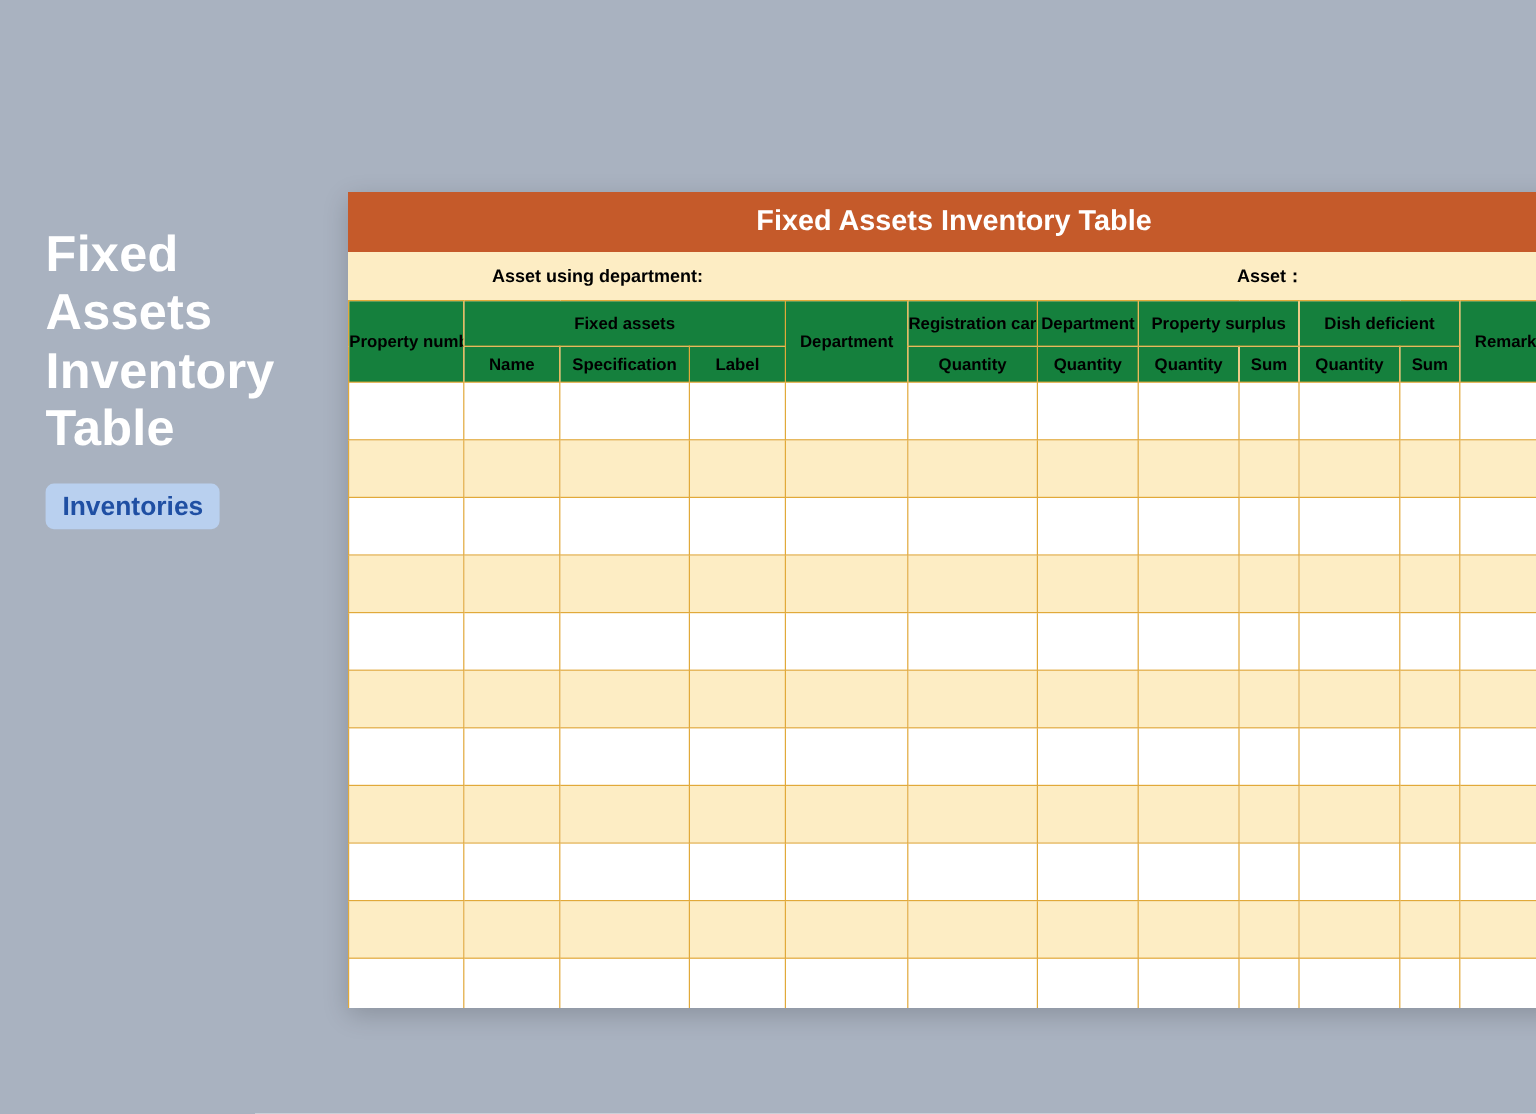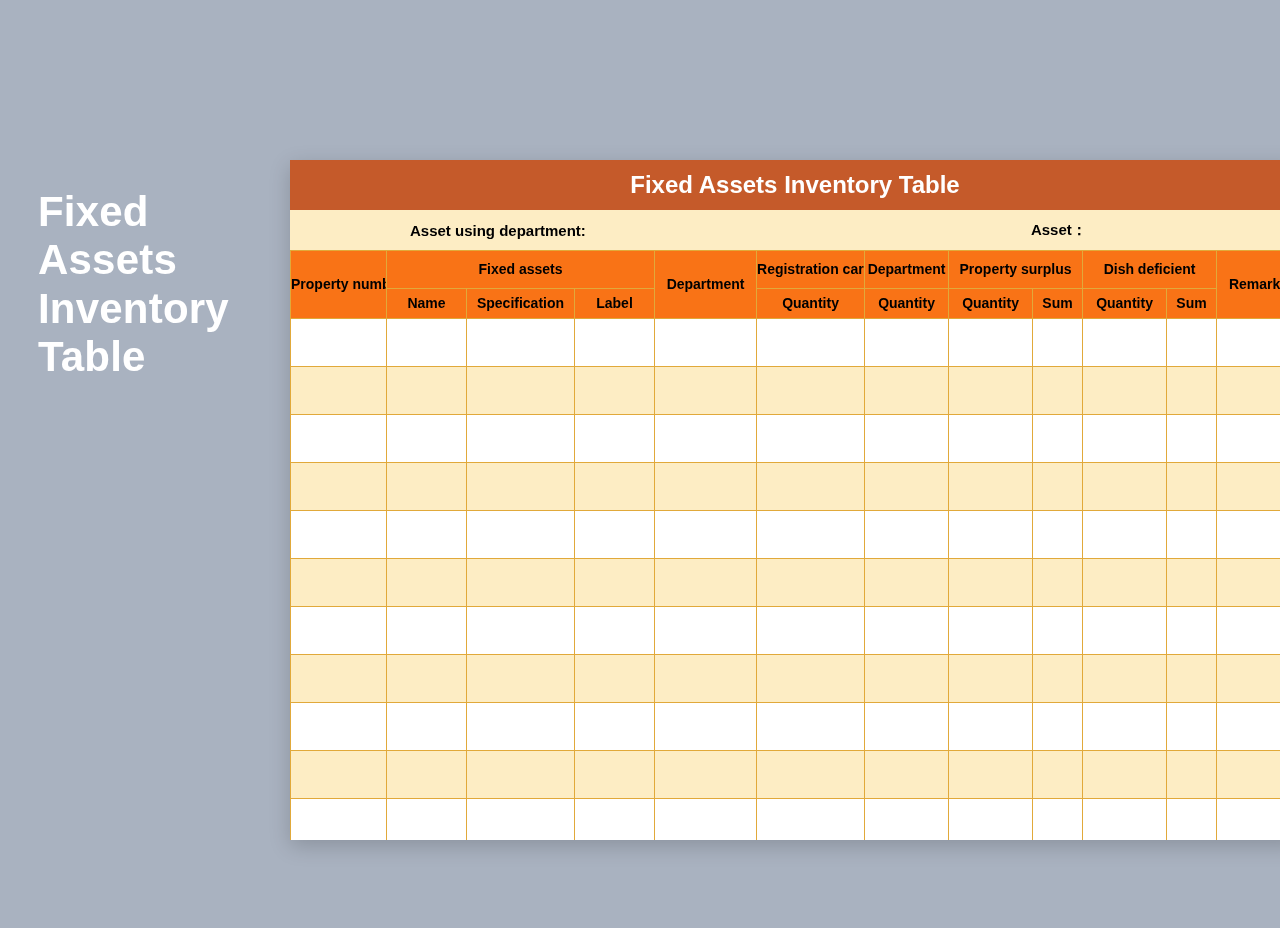--- a/index.html
+++ b/index.html
@@ -72,21 +72,21 @@
     border: 1px solid #e1a93a;
     text-align: center;
     vertical-align: middle;
     font-size: 14px;
     color: #000;
     padding: 0;
     overflow: hidden;
     white-space: nowrap;
   }
   table.grid thead th {
-    background: #f97316;
+    background: #15803d;
     font-weight: 700;
     line-height: 1.15;
   }
   .wrap2 { white-space: normal; }
   table.grid tbody tr { height: 48px; }
   table.grid tbody tr.alt td { background: #fdedc4; }
   table.grid tbody tr:not(.alt) td { background: #ffffff; }
   
   .c-prop  { width: 96px; }
   .c-name  { width: 80px; }
@@ -101,20 +101,21 @@
   .c-ds    { width: 50px; }
   .c-rem   { width: 84px; }
   thead tr.row1 th { height: 38px; }
   thead tr.row2 th { height: 30px; }
 </style>
 </head>
 <body>
 
 <div class="sidebar">
   <div class="page-title">Fixed Assets Inventory Table</div>
+  <div class="tag">Inventories</div>
 </div>
 
 <div class="sheet-wrap">
   <div class="title-bar">
     <span>Fixed Assets Inventory Table</span>
   </div>
   <div class="info-row">
     <span class="asset-label">Asset using department:</span>
     <span class="date-label">Asset：</span>
   </div>

